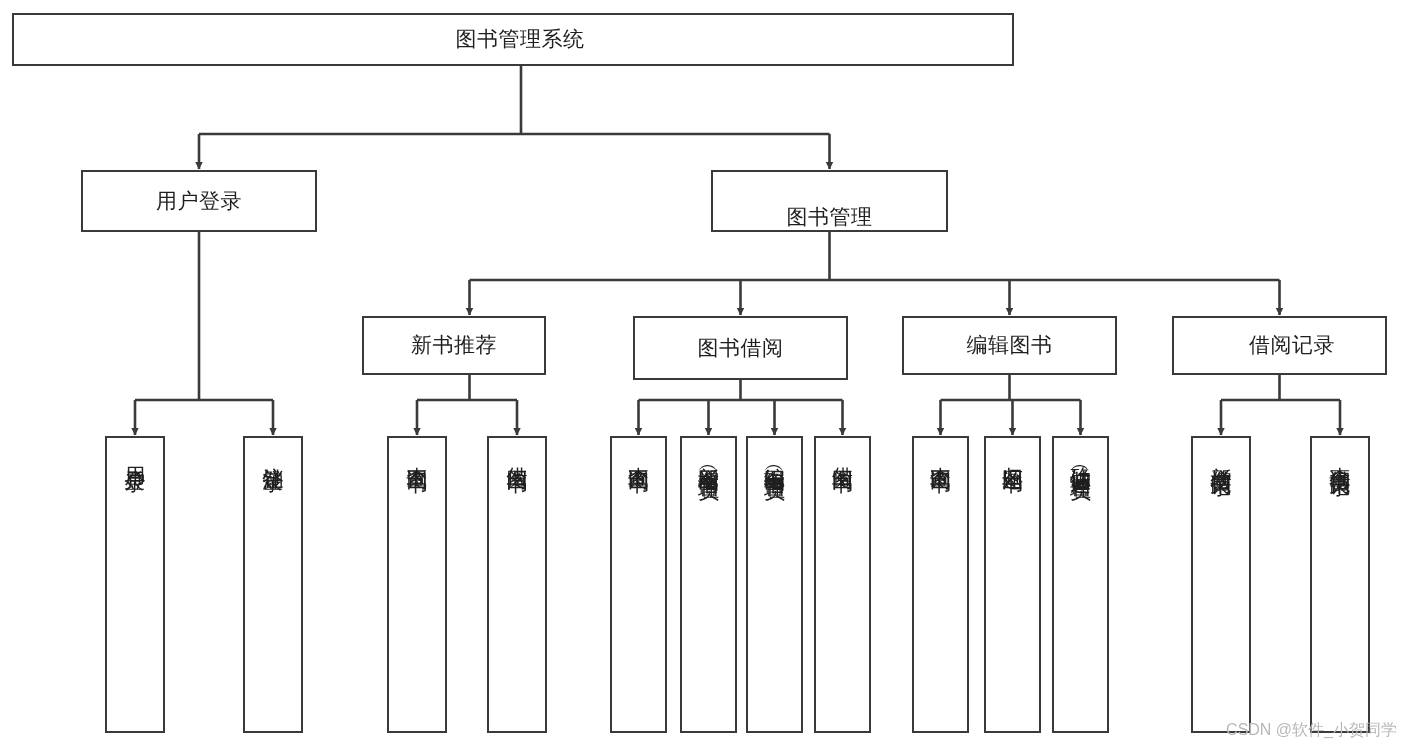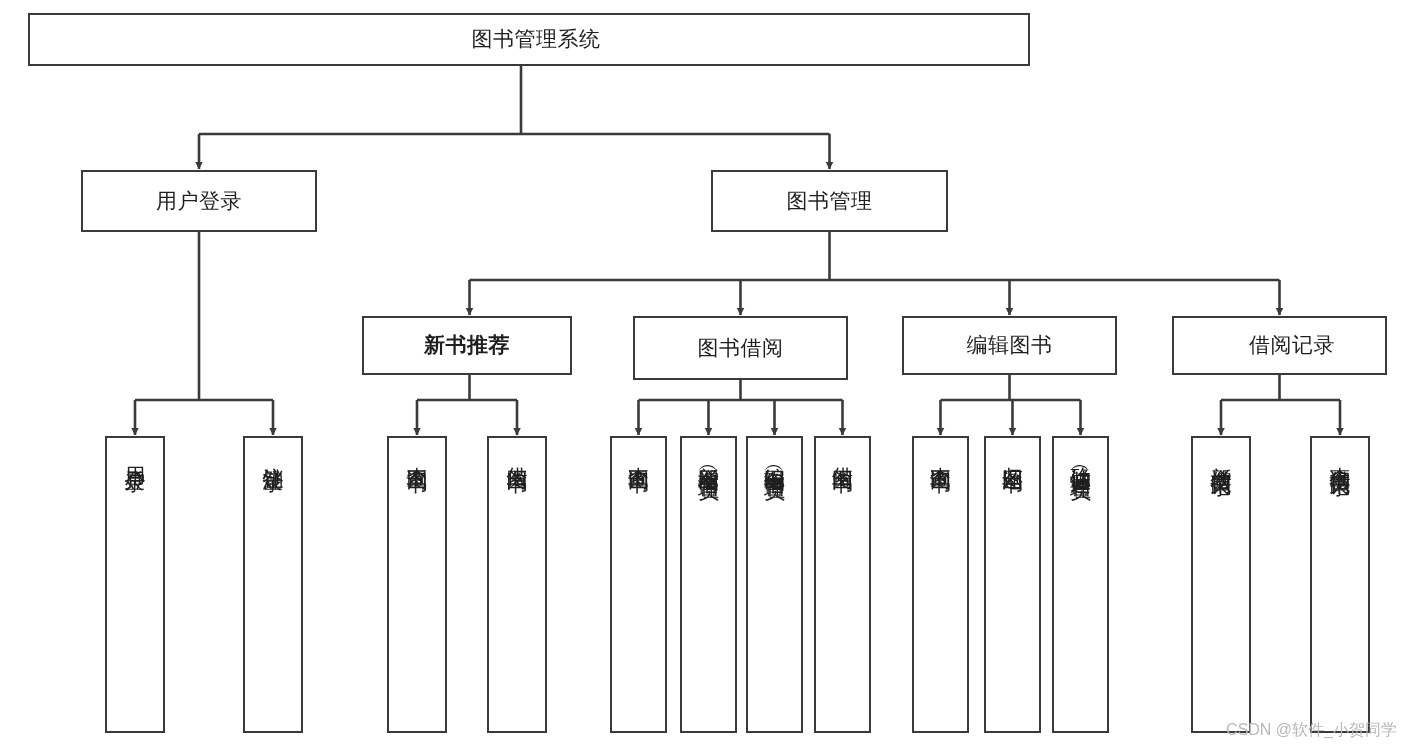--- a/index.html
+++ b/index.html
@@ -112,30 +112,30 @@
         <line x1="1012.5" y1="400" x2="1012.5" y2="435" stroke="#3a3a3a" stroke-width="2.6" marker-end="url(#arrowhead)"></line>
         <line x1="1080.5" y1="400" x2="1080.5" y2="435" stroke="#3a3a3a" stroke-width="2.6" marker-end="url(#arrowhead)"></line>
         <line x1="1279.5" y1="375" x2="1279.5" y2="400" stroke="#3a3a3a" stroke-width="2.6"></line>
         <line x1="1221" y1="400" x2="1340" y2="400" stroke="#3a3a3a" stroke-width="2.6"></line>
         <line x1="1221" y1="400" x2="1221" y2="435" stroke="#3a3a3a" stroke-width="2.6" marker-end="url(#arrowhead)"></line>
         <line x1="1340" y1="400" x2="1340" y2="435" stroke="#3a3a3a" stroke-width="2.6" marker-end="url(#arrowhead)"></line>
       </g>
   </svg>
 
   <div id="node-layer">
-      <div class="node horizontal" style="left: 28px; top: 13px; width: 1002px; height: 53px; border-color: rgb(58, 58, 58); padding-left: 14px;">
+      <div class="node horizontal" style="left: 12px; top: 13px; width: 1002px; height: 53px; border-color: rgb(58, 58, 58); padding-left: 14px;">
         <span class="node-label" style="color: rgb(31, 31, 31);">图书管理系统</span>
       </div>
       <div class="node horizontal" style="left: 81px; top: 170px; width: 236px; height: 62px; border-color: rgb(58, 58, 58);">
         <span class="node-label" style="color: rgb(31, 31, 31);">用户登录</span>
       </div>
-      <div class="node horizontal" style="left: 711px; top: 170px; width: 237px; height: 62px; border-color: rgb(58, 58, 58);">
+      <div class="node horizontal" style="left: 711px; top: 170px; width: 237px; height: 62px; border-color: rgb(58, 58, 58); align-items: flex-end;">
         <span class="node-label" style="color: rgb(31, 31, 31);">图书管理</span>
       </div>
-      <div class="node horizontal" style="left: 362px; top: 316px; width: 210px; height: 59px; border-color: rgb(58, 58, 58); font-weight: bold;">
+      <div class="node horizontal" style="left: 362px; top: 316px; width: 184px; height: 59px; border-color: rgb(58, 58, 58);">
         <span class="node-label" style="color: rgb(31, 31, 31);">新书推荐</span>
       </div>
       <div class="node horizontal" style="left: 633px; top: 316px; width: 215px; height: 64px; border-color: rgb(58, 58, 58);">
         <span class="node-label" style="color: rgb(31, 31, 31);">图书借阅</span>
       </div>
       <div class="node horizontal" style="left: 902px; top: 316px; width: 215px; height: 59px; border-color: rgb(58, 58, 58);">
         <span class="node-label" style="color: rgb(31, 31, 31);">编辑图书</span>
       </div>
       <div class="node horizontal" style="left: 1172px; top: 316px; width: 215px; height: 59px; border-color: rgb(58, 58, 58);">
         <span class="node-label" style="color: rgb(31, 31, 31); margin-left: 25px;">借阅记录</span>

